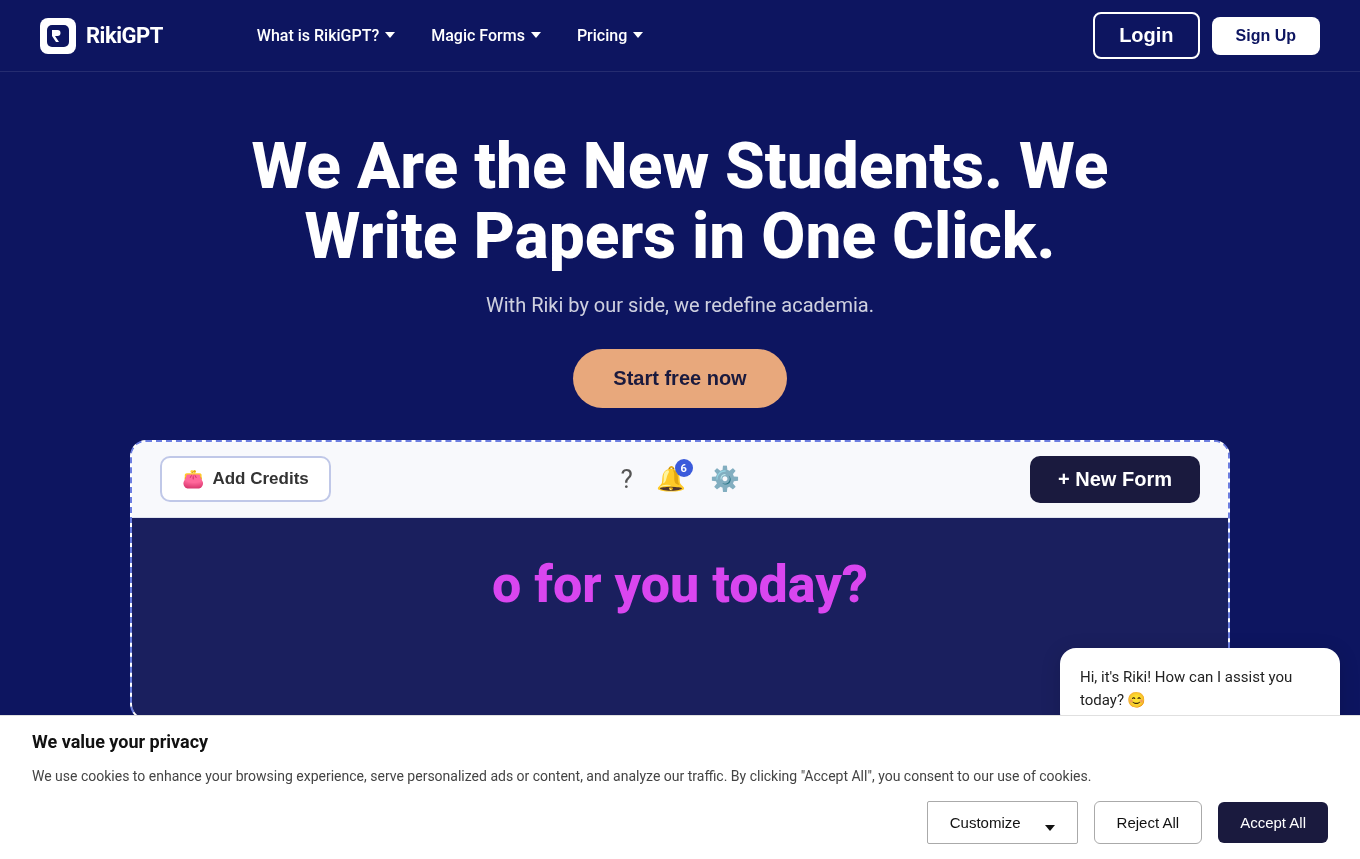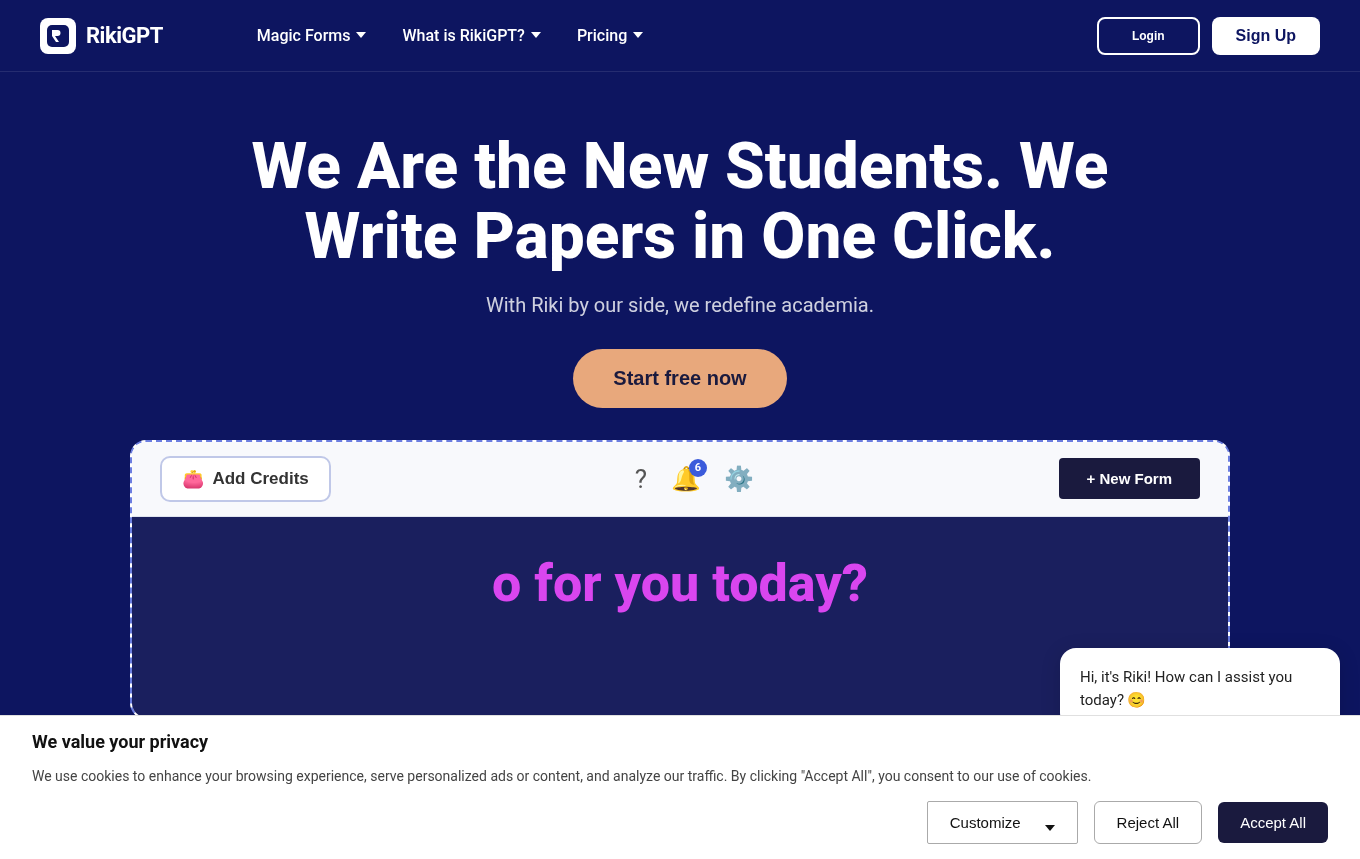--- a/index.html
+++ b/index.html
@@ -83,23 +83,23 @@
     .nav-right {
       display: flex;
       align-items: center;
       gap: 12px;
     }
 
     .btn-login {
       border: 2px solid #fff;
       color: #fff;
       background: transparent;
-      padding: 10px 33px;
+      padding: 10px 24px;
       border-radius: 8px;
-      font-size: 12px;
+      font-size: 20px;
       font-weight: 600;
       cursor: pointer;
     }
 
     .btn-signup {
       background: #fff;
       color: #0d1560;
       border: none;
       padding: 10px 24px;
       border-radius: 8px;
@@ -202,23 +202,23 @@
       font-weight: 700;
       display: flex;
       align-items: center;
       justify-content: center;
     }
 
     .new-form-btn {
       background: #1a1a3e;
       color: #fff;
       border: none;
-      border-radius: 4px;
+      border-radius: 10px;
       padding: 12px 28px;
-      font-size: 15px;
+      font-size: 20px;
       font-weight: 700;
       cursor: pointer;
       display: flex;
       align-items: center;
       gap: 8px;
     }
 
     .app-content {
       background: #1a1f5e;
       padding: 36px 40px;
@@ -354,25 +354,25 @@
       <div class="logo-icon">
         <svg viewBox="0 0 22 22" fill="none" xmlns="http://www.w3.org/2000/svg">
           <rect width="22" height="22" rx="5" fill="#0d1560"></rect>
           <path d="M5 5h5.5a3 3 0 010 6H8l4 6H9l-4-6V5z" fill="#fff"></path>
         </svg>
       </div>
       <span class="logo-text">RikiGPT</span>
     </div>
     <nav class="nav-links">
       <a class="nav-link">
-        <span>Magic Forms</span>
+        <span>What is RikiGPT?</span>
         <span class="chevron-down"></span>
       </a>
       <a class="nav-link">
-        <span>What is RikiGPT?</span>
+        <span>Magic Forms</span>
         <span class="chevron-down"></span>
       </a>
       <a class="nav-link">
         <span>Pricing</span>
         <span class="chevron-down"></span>
       </a>
     </nav>
   </div>
   <div class="nav-right">
     <button class="btn-login">Login</button>

